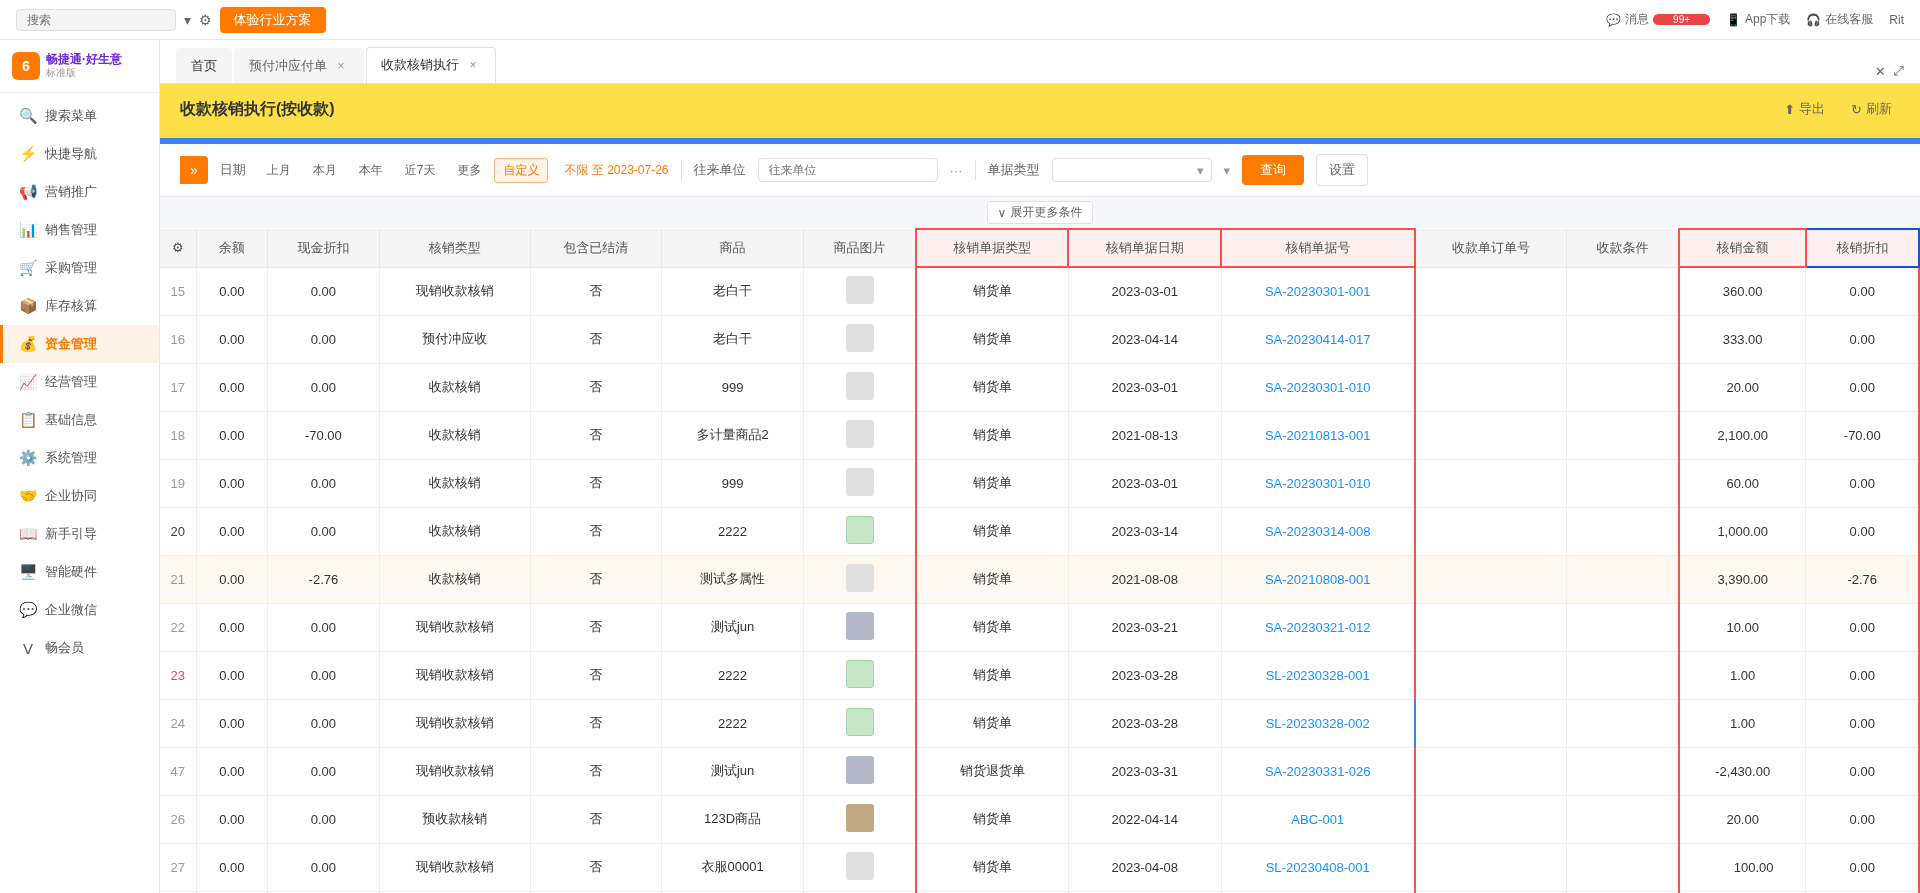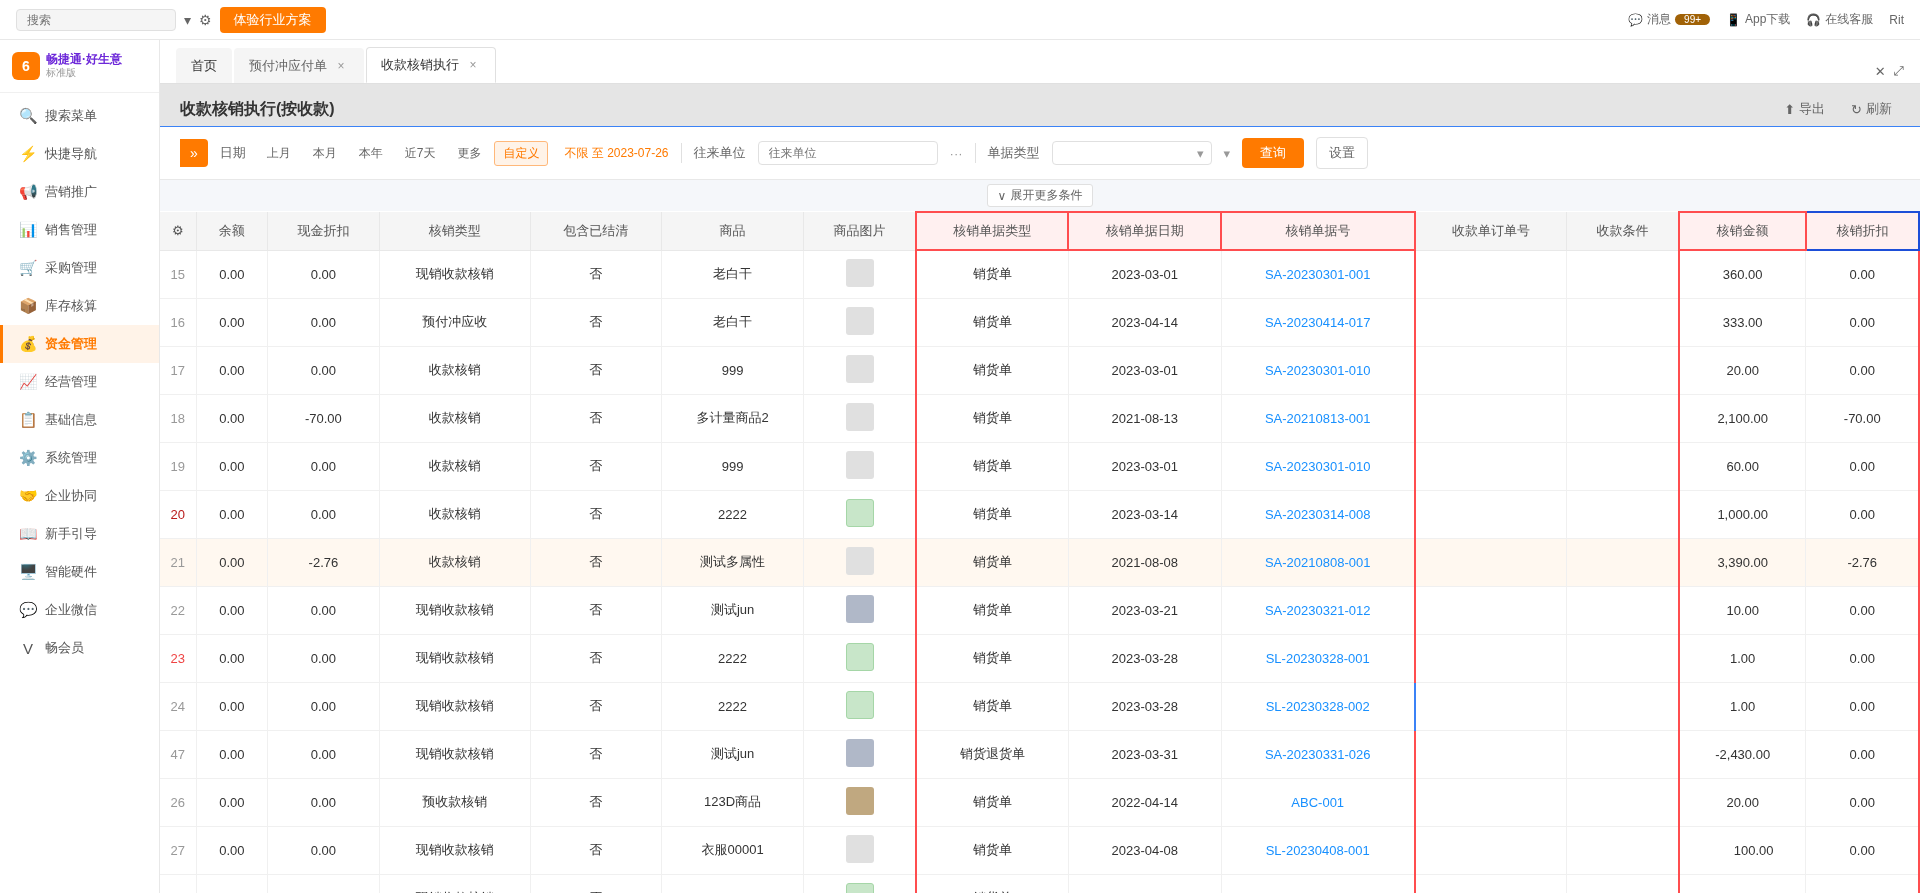--- a/index.html
+++ b/index.html
@@ -14,21 +14,21 @@
       align-items: center;
       padding: 0 16px;
       gap: 12px;
     }
     .top-bar-left { display: flex; align-items: center; gap: 8px; flex: 1; }
     .top-bar-search { background: #f5f5f5; border: 1px solid #e0e0e0; border-radius: 4px; padding: 3px 10px; font-size: 12px; color: #999; width: 160px; }
     .top-bar-icon { color: #666; font-size: 14px; cursor: pointer; }
     .top-bar-btn { background: #ff7a00; color: #fff; border: none; border-radius: 4px; padding: 4px 14px; font-size: 13px; cursor: pointer; }
     .top-bar-right { display: flex; align-items: center; gap: 16px; }
     .top-bar-right-item { display: flex; align-items: center; gap: 4px; font-size: 12px; color: #666; cursor: pointer; }
-    .badge { background: #a16207; color: #fff; border-radius: 10px; font-size: 10px; padding: 0 9px; min-width: 18px; text-align: center; }
+    .badge { background: #ef4444; color: #fff; border-radius: 10px; font-size: 10px; padding: 0 20px; min-width: 18px; text-align: center; }
 
     
     .layout { display: flex; height: calc(893px - 40px); }
     .sidebar { width: 160px; background: #fff; border-right: 1px solid #e8e8e8; display: flex; flex-direction: column; }
     .logo-area { padding: 12px; display: flex; align-items: center; gap: 6px; border-bottom: 1px solid #f0f0f0; }
     .logo-icon { width: 28px; height: 28px; background: #ff7a00; border-radius: 6px; display: flex; align-items: center; justify-content: center; color: #fff; font-weight: bold; font-size: 14px; }
     .logo-text { font-size: 12px; color: #6d28d9; font-weight: 600; line-height: 1.2; }
     .logo-sub { font-size: 10px; color: #999; }
 
     .sidebar-menu { flex: 1; overflow-y: auto; padding: 4px 0; }
@@ -42,21 +42,21 @@
     
     .tab-bar { height: 44px; background: #fff; border-bottom: 1px solid #e0e0e0; display: flex; align-items: flex-end; padding: 0 16px; gap: 2px; }
     .tab-item { padding: 8px 14px; font-size: 13px; color: #666; cursor: pointer; border-top: 1px solid transparent; border-left: 1px solid transparent; border-right: 1px solid transparent; border-radius: 4px 4px 0 0; display: flex; align-items: center; gap: 6px; background: #f5f5f5; }
     .tab-item.active { background: #fff; color: #333; border-color: #e0e0e0; border-bottom: 1px solid #fff; font-weight: 500; }
     .tab-item.home { color: #333; }
     .tab-close { font-size: 12px; color: #999; cursor: pointer; border-radius: 50%; width: 16px; height: 16px; display: flex; align-items: center; justify-content: center; }
     .tab-bar-right { margin-left: auto; display: flex; align-items: center; gap: 8px; padding-bottom: 4px; }
 
     
     .page-content { flex: 1; overflow: hidden; background: #f5f7fa; display: flex; flex-direction: column; }
-    .page-header { padding: 12px 20px 4px; display: flex; align-items: center; justify-content: space-between; background: #e5e5e5; border-bottom: 1px solid #3b82f6; }
+    .page-header { padding: 12px 20px 16px; display: flex; align-items: center; justify-content: space-between; background: #fde047; border-bottom: 6px solid #3b82f6; }
     .page-title { font-size: 16px; font-weight: 600; color: #333; }
     .page-header-actions { display: flex; gap: 10px; align-items: center; }
     .action-btn { display: flex; align-items: center; gap: 4px; font-size: 13px; color: #666; cursor: pointer; padding: 4px 8px; border-radius: 4px; }
 
     
     .filter-bar { background: #fff; padding: 10px 20px; border-bottom: 1px solid #e8e8e8; }
     .filter-row { display: flex; align-items: center; gap: 12px; flex-wrap: wrap; }
     .filter-label { font-size: 13px; color: #666; white-space: nowrap; }
     .filter-date-btns { display: flex; gap: 4px; align-items: center; }
     .date-btn { padding: 3px 8px; border-radius: 3px; border: 1px solid transparent; font-size: 12px; cursor: pointer; color: #666; }
@@ -370,21 +370,21 @@
       <td><div class="img-placeholder" style="background:#e0e0e0;"></div></td>
       <td style="border-left:2px solid #ff4d4f;border-right:1px solid #f0f0f0;">销货单</td>
       <td style="border-left:1px solid #f0f0f0;border-right:1px solid #f0f0f0;">2023-03-01</td>
       <td style="border-right:2px solid #ff4d4f;"><a class="link-text">SA-20230301-010</a></td>
       <td></td>
       <td></td>
       <td class="" style="border-left:2px solid #ff4d4f;border-right:1px solid #f0f0f0;">60.00</td>
       <td class="" style="border-right:2px solid #ff4d4f;">0.00</td>
     </tr>
               <tr>
-      <td style="color:#b91c1c;">20</td>
+      <td style="color:#404040;">20</td>
       <td>0.00</td>
       <td class="">0.00</td>
       <td>收款核销</td>
       <td>否</td>
       <td>2222</td>
       <td><div class="img-placeholder" style="background:#c8e6c9;border:1px solid #a5d6a7;"></div></td>
       <td style="border-left:2px solid #ff4d4f;border-right:1px solid #f0f0f0;">销货单</td>
       <td style="border-left:1px solid #f0f0f0;border-right:1px solid #f0f0f0;">2023-03-14</td>
       <td style="border-right:2px solid #ff4d4f;"><a class="link-text">SA-20230314-008</a></td>
       <td></td>

